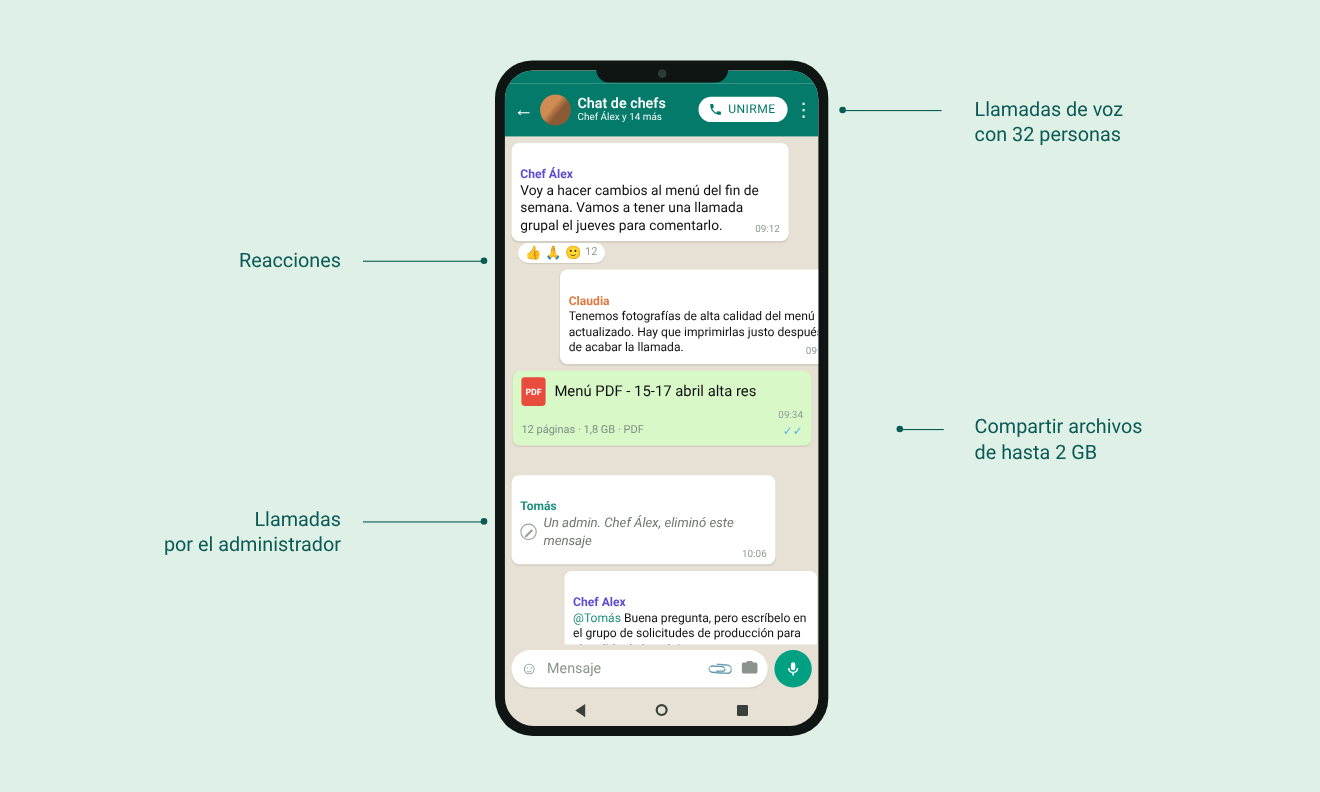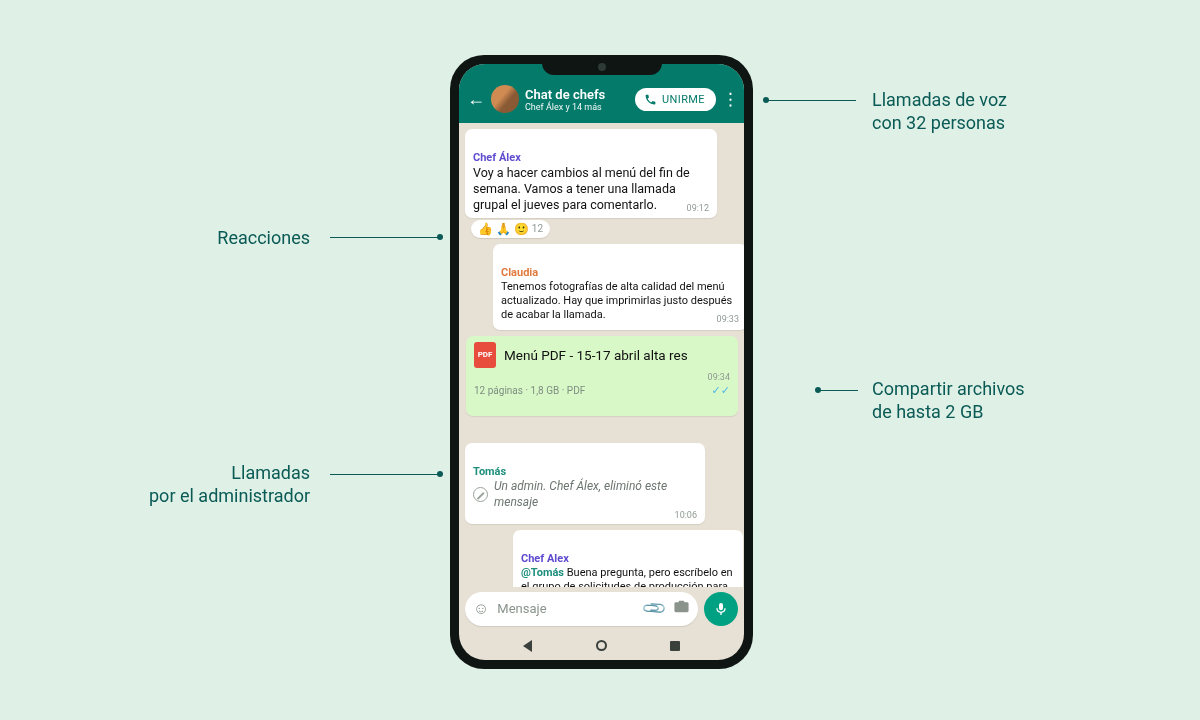--- a/index.html
+++ b/index.html
@@ -2,21 +2,21 @@
 <html><head>
 <meta charset="utf-8">
 <style>
   * { box-sizing: border-box; margin: 0; padding: 0; font-family: -apple-system, "Segoe UI", Roboto, Helvetica, Arial, sans-serif; -webkit-font-smoothing: antialiased; }
   html, body { width: 1200px; height: 720px; }
   body { background: #dff0e6; position: relative; }
 
   
   .callout { position: absolute; color: #0a5a55; font-size: 18px; line-height: 1.3; }
   .callout.left  { text-align: right; }
-  .callout.right { text-align: left; }
+  .callout.right { text-align: left; margin-left: 14px; }
   .lead { position: absolute; height: 1px; background: #0a5a55; }
   .lead::before { content: ""; position: absolute; width: 6px; height: 6px; border-radius: 50%; background: #0a5a55; top: -3px; }
   .lead.to-right::before { left: -3px; }
   .lead.to-left::before  { right: -3px; }
 
   
   .phone { position: absolute; left: 450px; top: 55px; width: 303px; height: 614px; border-radius: 34px; background: #0e1513; padding: 9px; }
   .notch { position: absolute; left: 50%; top: 4px; transform: translateX(-50%); width: 120px; height: 16px; background: #0e1513; border-radius: 0 0 12px 12px; z-index: 5; }
   .cam   { position: absolute; left: 50%; top: 8px; transform: translateX(-50%); width: 8px; height: 8px; border-radius: 50%; background: #2d3a36; z-index: 6; }
   .screen { width: 100%; height: 100%; border-radius: 26px; background: #e7e0d4; overflow: hidden; display: flex; flex-direction: column; position: relative; }
@@ -40,33 +40,33 @@
   .msg { font-size: 12.5px; color: #111; line-height: 1.3; }
   .msg.small { font-size: 11px; }
   .time-row { display: flex; justify-content: flex-end; align-items: flex-end; gap: 3px; flex-direction: column; }
   .time { font-size: 9px; color: #8f9a93; }
   .ticks { color: #4fb6ec; font-size: 11px; line-height: 1; }
   .inline-time { float: right; font-size: 9px; color: #8f9a93; margin: 6px 0 0 8px; }
 
   .reactions { display: inline-flex; align-items: center; gap: 3px; background: #fff; border-radius: 14px; padding: 2px 7px; box-shadow: 0 1px 1px rgba(0,0,0,.1); font-size: 12px; margin: -2px 0 0 6px; }
   .reactions .cnt { font-size: 10px; color: #8f9a93; }
 
-  .file-bubble { background: #d9f8c8; align-self: flex-end; border-radius: 7px; padding: 6px 8px 20px 8px; box-shadow: 0 1px 1px rgba(0,0,0,.08); width: 272px; }
+  .file-bubble { background: #d9f8c8; align-self: flex-end; border-radius: 7px; padding: 6px 8px 8px 8px; box-shadow: 0 1px 1px rgba(0,0,0,.08); width: 272px; }
   .file-row { display: flex; align-items: center; gap: 8px; }
   .pdf-badge { width: 22px; height: 26px; background: #e74c3c; border-radius: 3px; color: #fff; font-size: 8px; font-weight: 700; display: flex; align-items: center; justify-content: center; flex: 0 0 22px; }
   .file-name { font-size: 13.5px; color: #111; }
   .file-meta-row { display: flex; justify-content: space-between; align-items: flex-end; margin-top: 4px; gap: 36px; }
   .file-meta { font-size: 10px; color: #7e8e82; }
 
   .deleted { display: flex; align-items: center; gap: 6px; }
   .no-sign { width: 15px; height: 15px; border: 1.5px solid #9aa39c; border-radius: 50%; position: relative; flex: 0 0 15px; }
   .no-sign::after { content: ""; position: absolute; left: 2px; right: 2px; top: 50%; height: 1.5px; background: #9aa39c; transform: rotate(-45deg); }
   .deleted .msg { color: #6d7670; font-style: italic; font-size: 12px; }
 
-  .mention { color: #1f8f7d; font-weight: 700; }
+  .mention { color: #1f8f7d; font-weight: 400; }
 
   
   .composer-row { display: flex; align-items: center; gap: 6px; padding: 5px 6px 6px 6px; }
   .composer { flex: 1; background: #fff; border-radius: 22px; height: 34px; display: flex; align-items: center; padding: 0 8px; gap: 8px; box-shadow: 0 1px 1px rgba(0,0,0,.1); }
   .composer .ic { color: #8a948c; font-size: 16px; }
   .composer .ph { flex: 1; color: #8a948c; font-size: 13px; }
   .mic-btn { width: 34px; height: 34px; border-radius: 50%; background: #00a183; display: flex; align-items: center; justify-content: center; color: #fff; }
   .mic-btn svg { width: 16px; height: 16px; }
 
   
@@ -134,21 +134,21 @@
           </div>
         </div>
         <div class="reactions">
           <span>👍</span>
           <span>🙏</span>
           <span>🙂</span>
           <span class="cnt">12</span>
         </div>
       </div>
 
-      <div class="bubble" style="width:254px; margin-left:28px;">
+      <div class="bubble" style="width:254px; margin-left:44px;">
         <div class="sender" style="color:#e07a3f">Claudia</div>
         <div class="msg small">
           <span>Tenemos fotografías de alta calidad del menú actualizado. Hay que imprimirlas justo después de acabar la llamada.</span>
           <span class="inline-time">09:33</span>
         </div>
       </div>
 
       <div class="file-bubble">
         <div class="file-row">
           <div class="pdf-badge">PDF</div>

